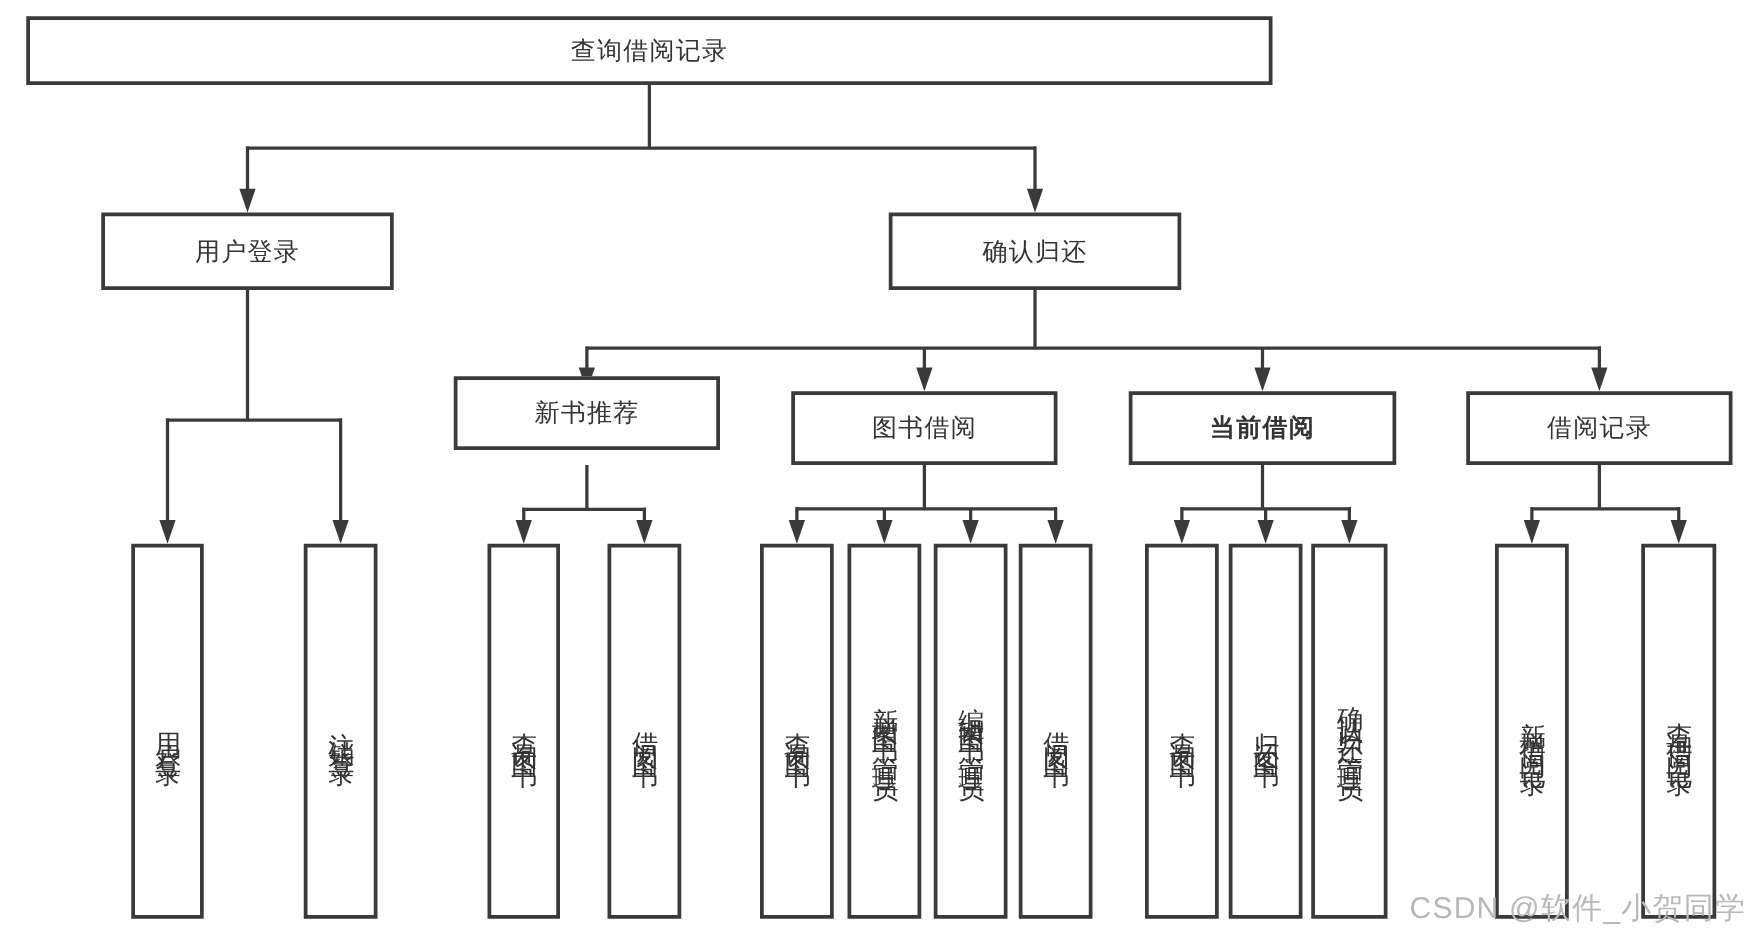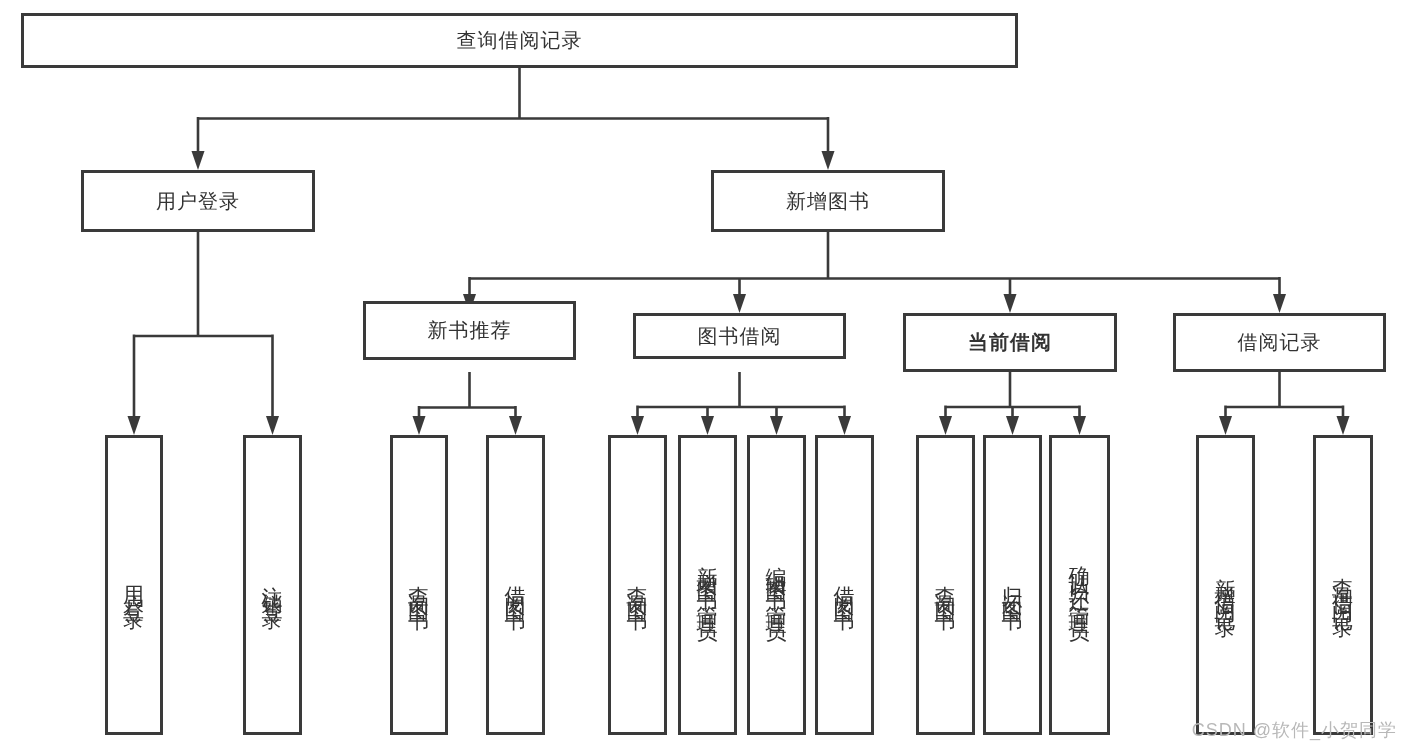--- a/index.html
+++ b/index.html
@@ -58,21 +58,21 @@
     font-size: 21px;
     letter-spacing: 8px;
     line-height: 1;
     white-space: nowrap;
   }
   .watermark {
     position: absolute;
     right: 8px;
     bottom: 5px;
     color: var(--watermark);
-    font-size: 18px;
+    font-size: 24px;
     letter-spacing: 1px;
   }
 </style>
 </head>
 <body>
 
 <div class="canvas">
 
   <svg class="connectors" viewBox="0 0 1405 747">
 
@@ -125,27 +125,27 @@
   </svg>
 
   <div class="box" style="left:21px; top:13px; width:997px; height:55px;">
     <span>查询借阅记录</span>
   </div>
 
   <div class="box" style="left:81px; top:170px; width:234px; height:62px;">
     <span>用户登录</span>
   </div>
   <div class="box" style="left:711px; top:170px; width:234px; height:62px;">
-    <span>新增图书</span>
+    <span>确认归还</span>
   </div>
 
   <div class="box" style="left:363px; top:301px; width:213px; height:59px;">
     <span>新书推荐</span>
   </div>
-  <div class="box" style="left:633px; top:313px; width:213px; height:46px;">
+  <div class="box" style="left:633px; top:313px; width:213px; height:59px;">
     <span>图书借阅</span>
   </div>
   <div class="box" style="left:903px; top:313px; width:214px; height:59px;font-weight:bold;">
     <span>当前借阅</span>
   </div>
   <div class="box" style="left:1173px; top:313px; width:213px; height:59px;">
     <span>借阅记录</span>
   </div>
 
   <div class="box leaf" style="left:105px; width:58px;">

